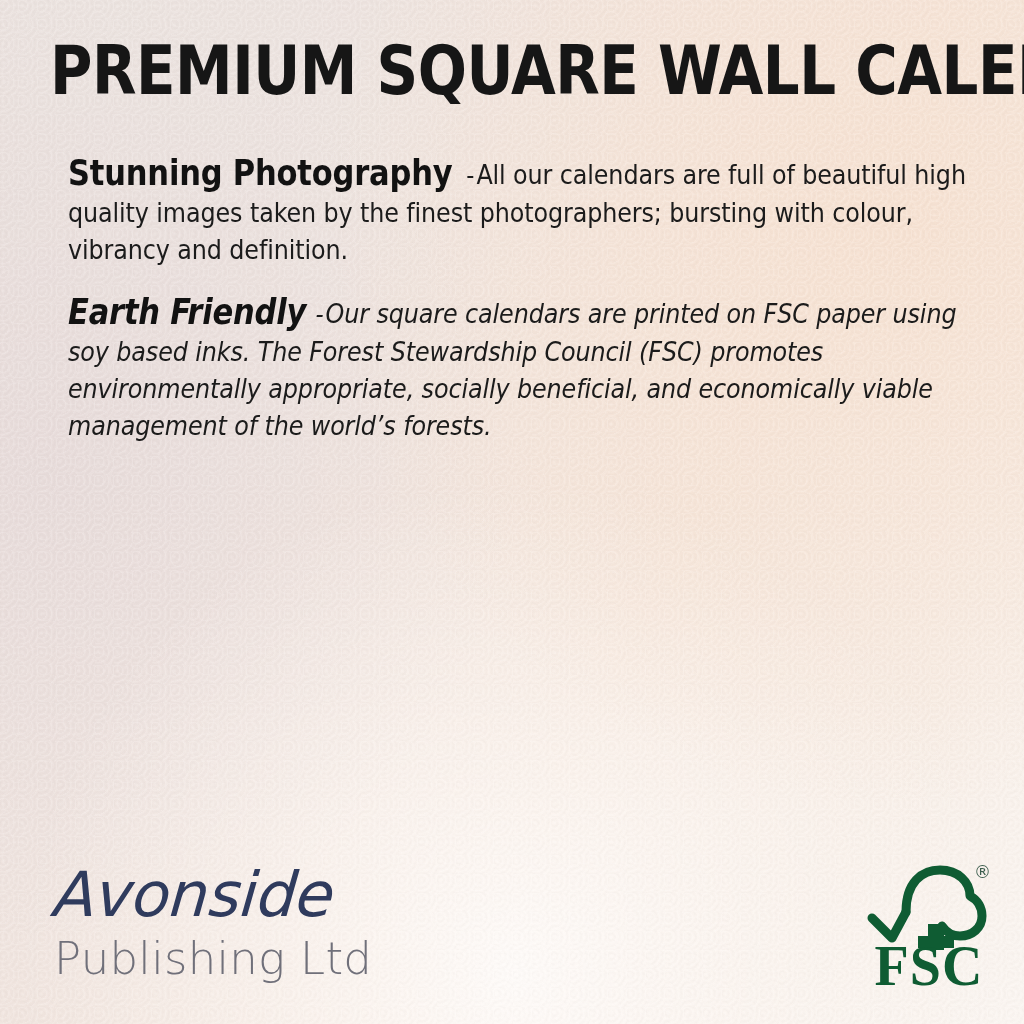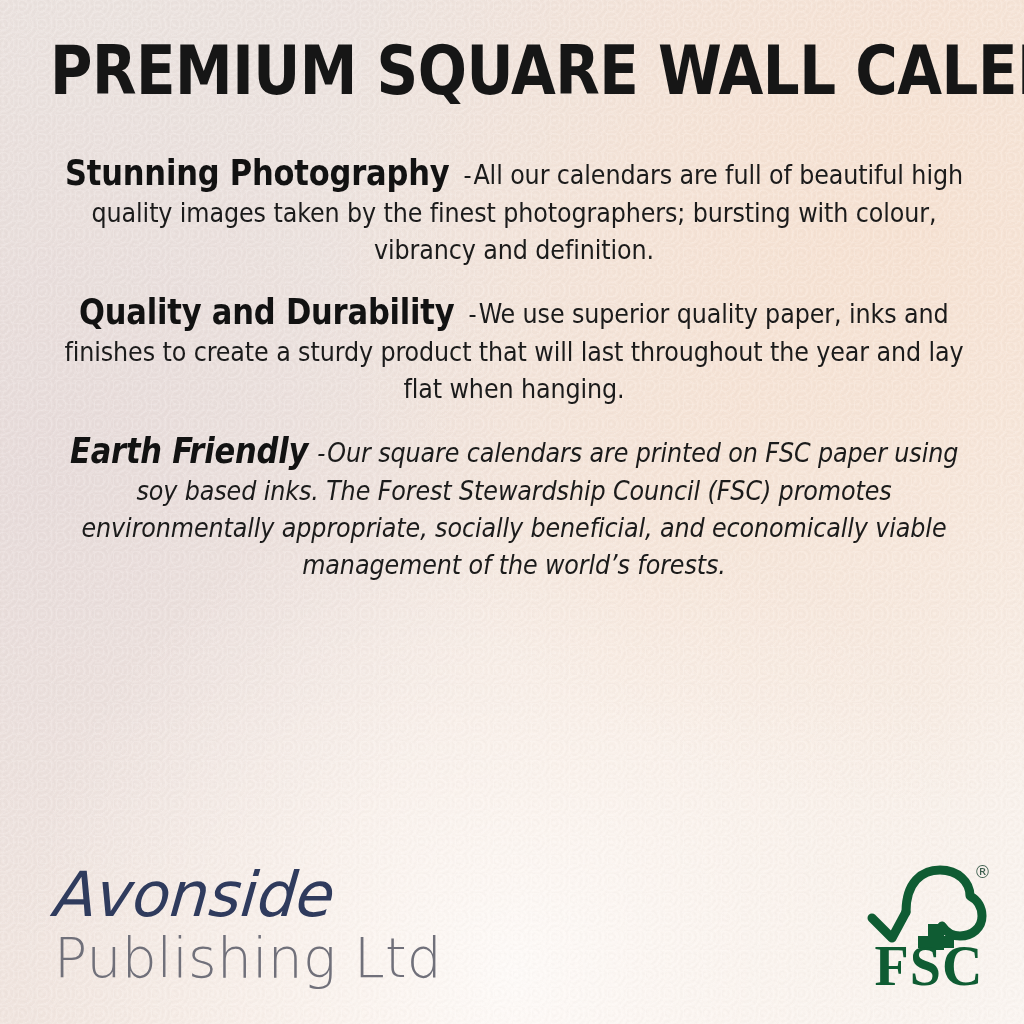--- a/index.html
+++ b/index.html
@@ -69,28 +69,28 @@
   }
 
   
   .sections {
     position: absolute;
     left: 52px;
     top: 155px;
     width: 920px;
   }
   .section {
-    margin: 0 0 26px 4px;
+    margin: 0 0 26px 16px;
     color: #1b1b1b;
     font-family: "DejaVu Sans Condensed", "Liberation Sans Narrow", "Liberation Sans", sans-serif;
     font-size: 26.5px;
     line-height: 37px;
     font-weight: 400;
     letter-spacing: -0.1px;
-    text-align: center;
+    text-align: left;
   }
   .section:last-child { margin-bottom: 0; font-style: italic; }
 
   .sec-heading {
     font-family: "Liberation Sans Narrow", "DejaVu Sans Condensed", "Liberation Sans", sans-serif;
     font-weight: 700;
     font-size: 35px;
     letter-spacing: -0.2px;
     color: #121212;
     transform: scaleX(0.97);
@@ -123,21 +123,21 @@
     line-height: 66px;
     letter-spacing: -0.5px;
     transform: skewX(-5deg);
     transform-origin: left bottom;
   }
   .brand-sub {
     margin: 6px 0 0 2px;
     color: #70707a;
     font-family: "DejaVu Sans", "Liberation Sans", sans-serif;
     font-weight: 300;
-    font-size: 55px;
+    font-size: 45px;
     line-height: 49px;
     letter-spacing: 0.3px;
   }
 
   
   .fsc {
     position: absolute;
     left: 866px;
     top: 862px;
     width: 126px;
@@ -178,23 +178,20 @@
 
     <h1 class="poster-title">PREMIUM SQUARE WALL CALENDARS</h1>
 
     <div class="sections">
 
       <p class="section">
         <span class="sec-heading">Stunning Photography</span><span class="sec-dash">-</span><span class="sec-body">All our calendars are full of beautiful high quality images taken by the finest photographers; bursting with colour, vibrancy and definition.</span>
       </p>
 
 
-      <p class="section">
-        <span class="sec-heading">Quality and Durability</span><span class="sec-dash">-</span><span class="sec-body">We use superior quality paper, inks and finishes to create a sturdy product that will last throughout the year and lay flat when hanging.</span>
-      </p>
 
 
       <p class="section">
         <span class="sec-heading">Earth Friendly</span><span class="sec-dash">-</span><span class="sec-body">Our square calendars are printed on FSC paper using soy based inks. The Forest Stewardship Council (FSC) promotes environmentally appropriate, socially beneficial, and economically viable management of the world’s forests.</span>
       </p>
 
     </div>
 
     <div class="brand">
       <div class="brand-name">Avonside</div>

